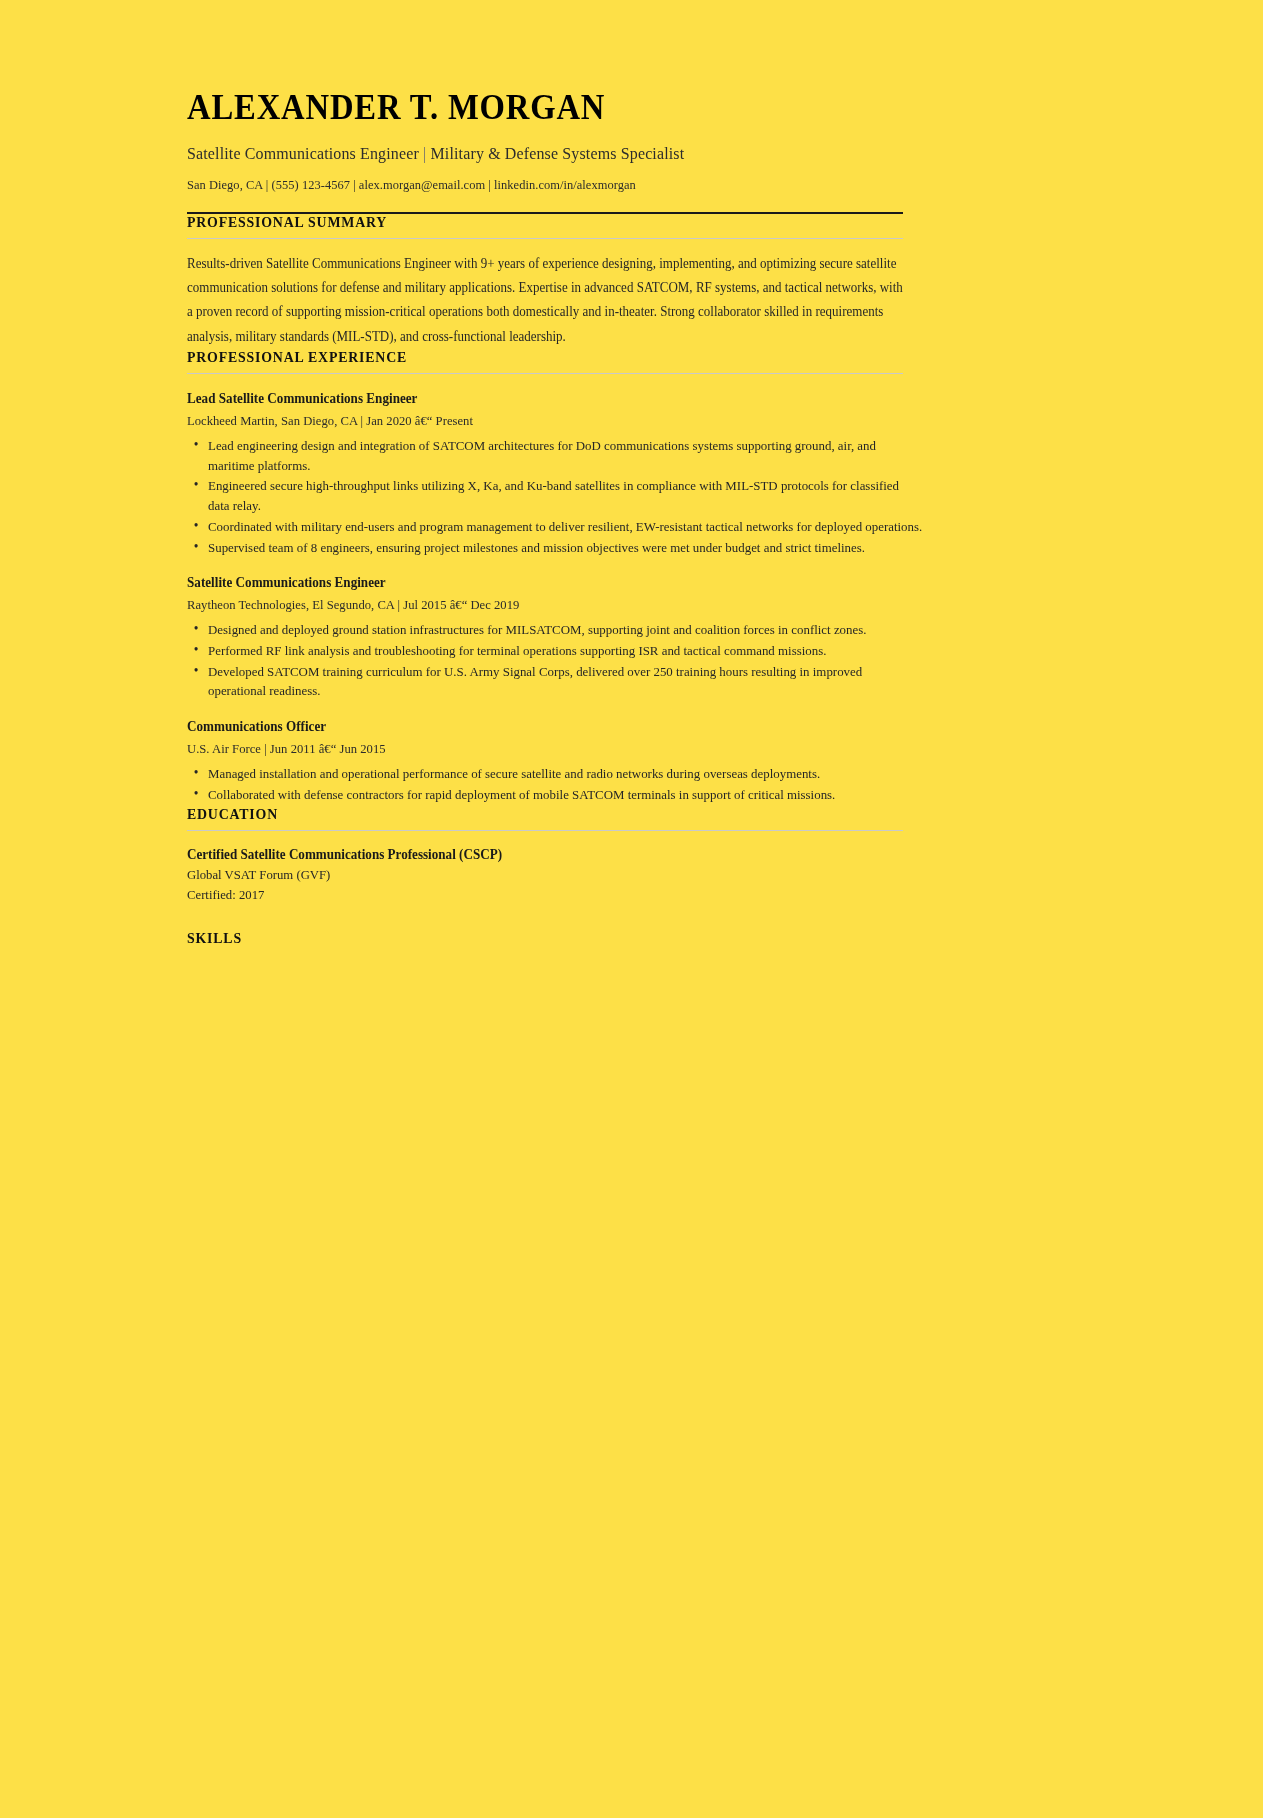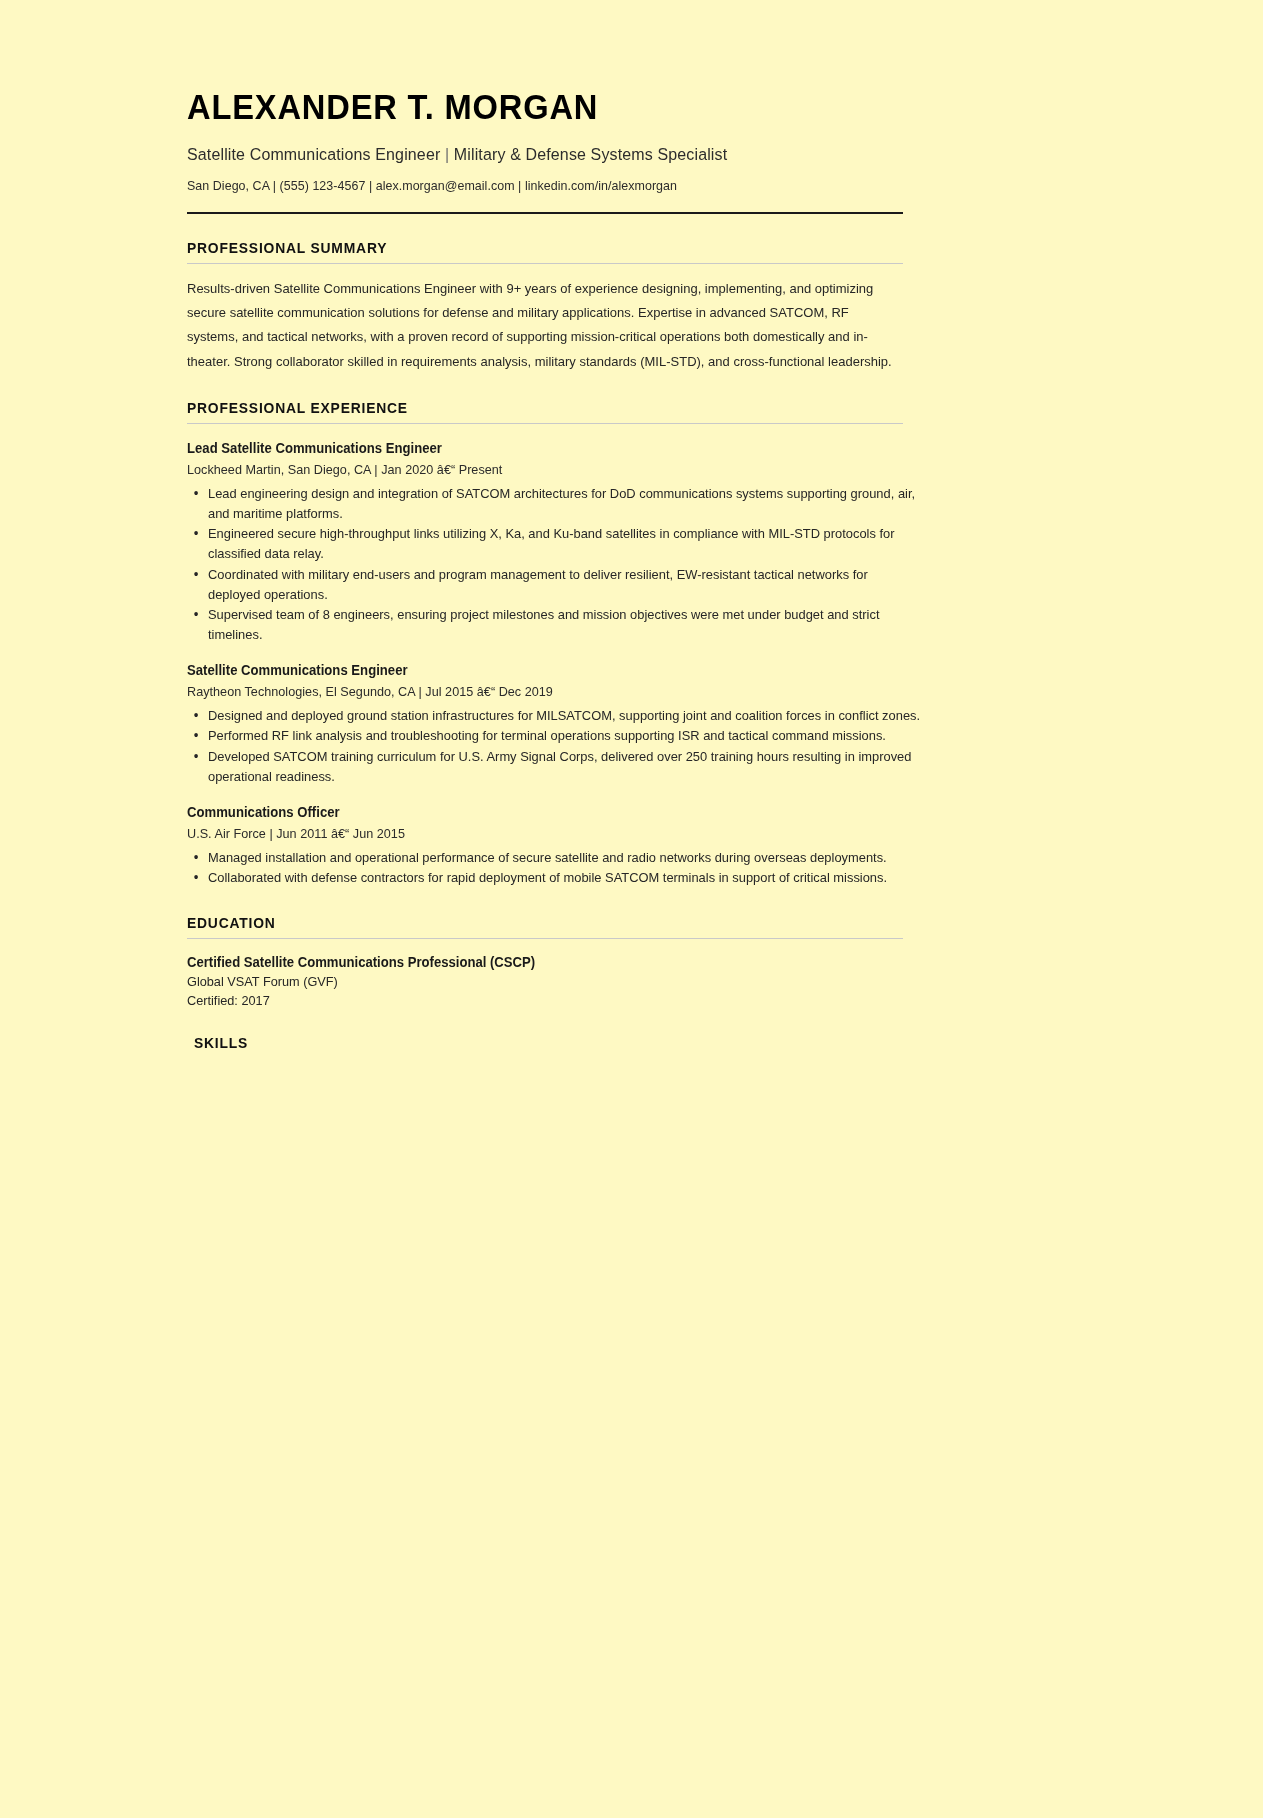--- a/index.html
+++ b/index.html
@@ -15,21 +15,22 @@
     color: #231f20;
     overflow: hidden;
   }
 
   .page {
     position: absolute;
     left: 0;
     top: 0;
     width: 1263px;
     height: 1818px;
-    background: #fef9c3;
+    background: #fde047;
+    font-family: Liberation Serif, serif;
   }
 
   .sheet {
     position: absolute;
     left: 187px;
     top: 0;
     width: 716px;
   }
 
   
@@ -67,21 +68,21 @@
     transform-origin: left center;
     white-space: nowrap;
   }
   .header-rule {
     margin-top: 19px;
     border-top: 2.6px solid #1a1a1a;
     width: 716px;
   }
 
   
-  .section { padding-top: 26px; }
+  .section { }
   .section-title {
     font-size: 14.6px;
     font-weight: 700;
     letter-spacing: 0.85px;
     color: #111111;
     margin: 0;
     transform: scaleX(0.95);
     transform-origin: left center;
   }
   .section-rule {
@@ -171,21 +172,20 @@
     transform: scaleX(0.95);
     transform-origin: left center;
     white-space: nowrap;
   }
 
   
   .clipped-wrap {
     padding-top: 36px;
     height: 10px;
     overflow: hidden;
-    margin-left: 7px;
   }
   .clipped-title {
     font-size: 14.6px;
     font-weight: 700;
     letter-spacing: 0.85px;
     color: #111111;
     margin: 0;
     position: relative;
     top: -9px;
     transform: scaleX(0.95);

